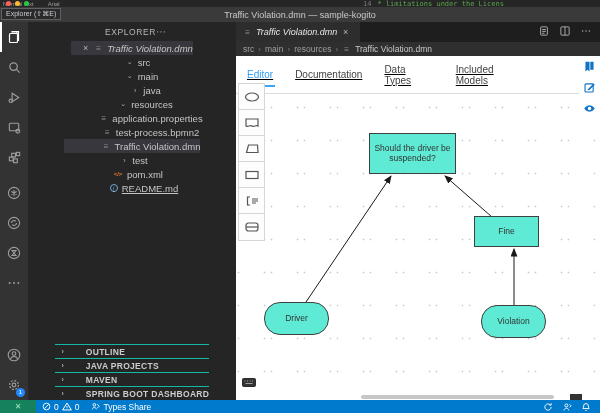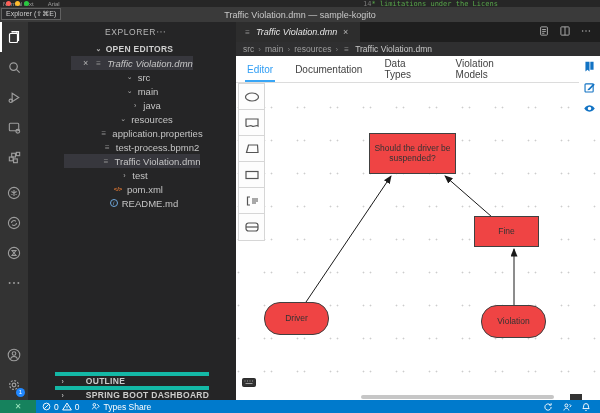--- a/index.html
+++ b/index.html
@@ -3,21 +3,21 @@
 <meta charset="utf-8">
 <style>
   * { margin:0; padding:0; box-sizing:border-box; }
   body { background:#555; font-family:"Liberation Sans", sans-serif; }
   .screen { position:relative; width:600px; height:413px; overflow:hidden; background:#fff; font-family:"Liberation Sans", sans-serif; }
 
   
   .bg-strip { position:absolute; left:0; top:0; width:600px; height:7px; background:#262626; display:flex; align-items:center; overflow:hidden; }
   .bg-strip .doc-toolbar { display:flex; gap:14px; padding-left:3px; font-size:6px; color:#9a9a9a; }
   .bg-strip .code-frag { position:absolute; left:363px; top:0; font-family:"DejaVu Sans Mono", monospace; font-size:7px; color:#57a64a; white-space:nowrap; }
-  .bg-strip .lineno { color:#7a7a7a; }
+  .bg-strip .lineno { color:#7a7a7a; margin-right:6px; }
 
   
   .titlebar { position:absolute; left:0; top:7px; width:600px; height:15px; background:#3a3a3a; display:flex; align-items:center; justify-content:center; }
   .titlebar .title { font-size:9px; color:#c9c9c9; }
   .tl { position:absolute; width:5px; height:5px; border-radius:50%; top:1px; }
   .tl.r { left:6px; background:#ff5f57; } .tl.y { left:15px; background:#febc2e; } .tl.g { left:24px; background:#28c840; }
   .tooltip { position:absolute; left:1px; top:8px; height:12px; padding:0 4px; background:#2a2a2c; border:1px solid #616161; color:#cccccc; font-size:7px; line-height:10px; z-index:30; white-space:nowrap; }
 
   
   .main { position:absolute; left:0; top:22px; width:600px; height:378px; display:flex; }
@@ -38,52 +38,52 @@
   .sb-head { height:15px; display:flex; align-items:center; gap:3px; padding-left:4px; font-weight:bold; font-size:8.5px; color:#cfcfcf; letter-spacing:.3px; }
   .chev { font-size:7px; color:#b0b0b0; width:8px; text-align:center; flex:none; }
   .row { height:14px; display:flex; align-items:center; gap:4px; white-space:nowrap; }
   .row.sel { background:#37373d; }
   .fileicon { color:#8f8f8f; font-size:8px; width:9px; text-align:center; flex:none; }
   .xmlicon { color:#e37933; font-size:6px; width:10px; text-align:center; flex:none; font-weight:bold; }
   .infoicon { width:8px; height:8px; border:1px solid #6fa8dc; border-radius:50%; color:#6fa8dc; font-size:6px; line-height:6px; text-align:center; flex:none; font-style:italic; }
   .close-x { color:#b5b5b5; font-size:9px; width:9px; text-align:center; flex:none; }
   .italic { font-style:italic; }
   .sections { margin-top:auto; }
-  .section-head { height:14px; border-top:4px solid #14b8a6; display:flex; align-items:center; gap:19px; padding-left:4px; font-weight:bold; font-size:8.5px; color:#cccccc; letter-spacing:.3px; }
+  .section-head { height:14px; border-top:1px solid #14b8a6; display:flex; align-items:center; gap:19px; padding-left:4px; font-weight:bold; font-size:8.5px; color:#cccccc; letter-spacing:.3px; }
 
   
   .editor { flex:1; display:flex; flex-direction:column; min-width:0; }
   .tabbar { height:20px; background:#1e1e1e; display:flex; align-items:stretch; }
   .tab { width:124px; background:#2d2d2d; display:flex; align-items:center; gap:4px; padding:0 7px; }
   .tab .label { font-size:9px; font-style:italic; color:#e6e6e6; white-space:nowrap; overflow:hidden; }
   .tab-actions { margin-left:auto; display:flex; align-items:center; gap:9px; padding-right:8px; color:#ababab; }
   .breadcrumb { height:14px; background:#2f2f30; display:flex; align-items:center; gap:4px; padding-left:7px; font-size:8.5px; color:#9f9f9f; white-space:nowrap; }
   .breadcrumb .sep { color:#7c7c7c; font-size:8px; }
   .breadcrumb .last { color:#c9c9c9; }
 
   
   .dmn { flex:1; position:relative; background:#ffffff; min-height:0; }
-  .dmn-header { position:absolute; left:0; top:0; right:0; height:27px; border-bottom:1px solid #dcdcdc; display:flex; align-items:center; padding-left:11px; gap:22px; background:#fff; }
+  .dmn-header { position:absolute; left:0; top:0; right:0; height:38px; border-bottom:1px solid #dcdcdc; display:flex; align-items:center; padding-left:11px; gap:22px; background:#fff;text-decoration:underline; }
   .dmn-tab { font-size:10px; color:#424242; position:relative; }
   .dmn-tab.active { color:#2f9df4; }
   .dmn-tab.active::after { content:""; position:absolute; left:-2px; right:-2px; bottom:-7px; height:2px; background:#39a6f6; }
   .dmn-search { margin-left:40px; color:#1273c4; }
   .dock { position:absolute; right:0; top:2px; width:21px; display:flex; flex-direction:column; align-items:center; gap:8px; padding-top:2px; background:#fff; z-index:6; }
   .dock svg { display:block; color:#1273c4; }
 
   .dmn-body { position:absolute; left:0; top:25px; right:0; bottom:0; overflow:hidden; }
   .canvas { position:absolute; inset:0;
     background-image: radial-gradient(circle, #cccccc 0.8px, transparent 1.1px), radial-gradient(circle, #cccccc 0.8px, transparent 1.1px);
     background-size: 33px 33px, 33px 33px; background-position: 12px 10px, 19px 10px; }
   .palette { position:absolute; left:2px; top:2px; width:27px; background:#fff; border:1px solid #d6d6d6; z-index:5; }
   .pal-btn { height:26px; display:flex; align-items:center; justify-content:center; border-bottom:1px solid #d6d6d6; background:#fdfdfd; }
   .pal-btn:last-child { border-bottom:none; }
   .pal-btn svg { display:block; color:#555; }
 
-  .node { position:absolute; background:#ef4444; border:1.4px solid #404040; display:flex; align-items:center; justify-content:center; text-align:center; font-size:8.5px; color:#333; line-height:1.15; z-index:3; padding:1px; }
+  .node { position:absolute; background:#5eead4; border:1.4px solid #404040; display:flex; align-items:center; justify-content:center; text-align:center; font-size:8.5px; color:#333; line-height:1.15; z-index:3; padding:1px; }
   .node.stadium { border-radius:16px; }
   .edges { position:absolute; inset:0; z-index:2; }
 
   .kbd-toggle { position:absolute; left:6px; bottom:9px; z-index:4; color:#2b2b2b; }
   .hscroll { position:absolute; left:125px; bottom:1px; width:193px; height:4px; background:#c6c6c6; border-radius:2px; z-index:4; }
   .scroll-corner { position:absolute; left:334px; bottom:0; width:12px; height:6px; background:#333; z-index:4; }
 
   
   .statusbar { position:absolute; left:0; bottom:0; width:600px; height:13px; background:#007acc; color:#ffffff; display:flex; align-items:center; font-size:8.5px; }
   .remote-seg { width:36px; height:13px; background:#16825d; display:flex; align-items:center; justify-content:center; color:#9fe8c2; font-size:8px; }
@@ -210,24 +210,20 @@
           </span>
         <span class="badge">1</span>
       </div>
     </div>
 
     <div class="sidebar">
       <div class="sb-title">
         <span>EXPLORER</span>
         <span class="more">⋯</span>
       </div>
-      <div class="sb-head">
-        <span class="chev">⌄</span>
-        <span>OPEN EDITORS</span>
-      </div>
       <div class="row sel" style="padding-left:10px;">
         <span class="close-x">×</span>
         <span class="fileicon">≡</span>
         <span class="italic">Traffic Violation.dmn</span>
       </div>
       <div class="row" style="padding-left:12px;">
         <span class="chev">⌄</span>
           <span>src</span>
       </div>
       <div class="row" style="padding-left:20px;">
@@ -255,28 +251,36 @@
           <span>Traffic Violation.dmn</span>
       </div>
       <div class="row" style="padding-left:4px;">
         <span class="chev">›</span>
           <span>test</span>
       </div>
       <div class="row" style="padding-left:12px;">
         <span class="xmlicon">&lt;/&gt;</span>
           <span>pom.xml</span>
       </div>
-      <div class="row" style="padding-left:24px;">
+      <div class="row" style="padding-left:24px;text-decoration:underline;">
         <span class="infoicon">i</span>
           <span>README.md</span>
       </div>
       <div class="sections">
         <div class="section-head">
             <span class="chev">›</span>
             <span>OUTLINE</span>
+          </div>
+        <div class="section-head">
+            <span class="chev">›</span>
+            <span>JAVA PROJECTS</span>
+          </div>
+        <div class="section-head">
+            <span class="chev">›</span>
+            <span>MAVEN</span>
           </div>
         <div class="section-head">
             <span class="chev">›</span>
             <span>SPRING BOOT DASHBOARD</span>
           </div>
       </div>
     </div>
 
     <div class="editor">
       <div class="tabbar">
@@ -310,21 +314,21 @@
           <span class="sep">›</span>
         <span class="fileicon">≡</span>
         <span class="last">Traffic Violation.dmn</span>
       </div>
 
       <div class="dmn">
         <div class="dmn-header">
           <span class="dmn-tab active">Editor</span>
           <span class="dmn-tab">Documentation</span>
           <span class="dmn-tab">Data Types</span>
-          <span class="dmn-tab">Violation Models</span>
+          <span class="dmn-tab">Included Models</span>
           <span class="dmn-search"><svg width="11" height="11" viewBox="0 0 16 16" fill="none" stroke="currentColor" stroke-width="1.8">
                 <circle cx="7" cy="7" r="4"></circle>
                 <path d="M10 10l4 4"></path>
               </svg></span>
         </div>
         <div class="dock">
           <span>
               <svg width="13" height="13" viewBox="0 0 16 16" fill="currentColor">
                 <path d="M3 2h5v12l-2.5-2L3 14zM9 2h4v10h-4z"></path>
               </svg>

